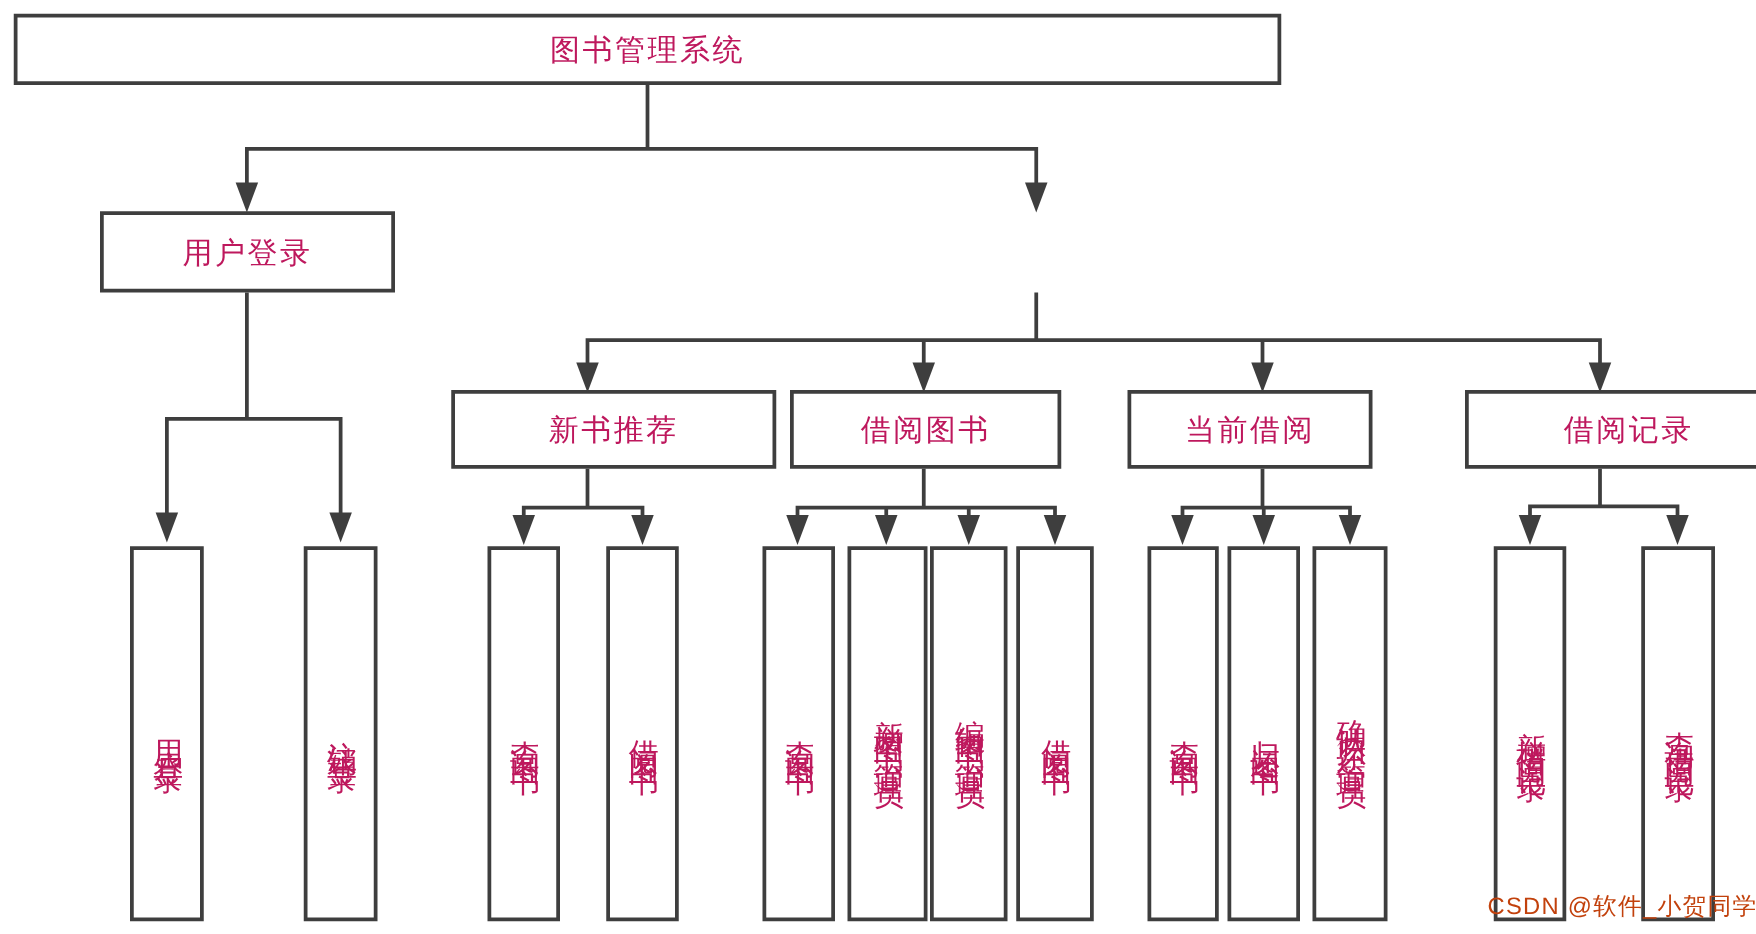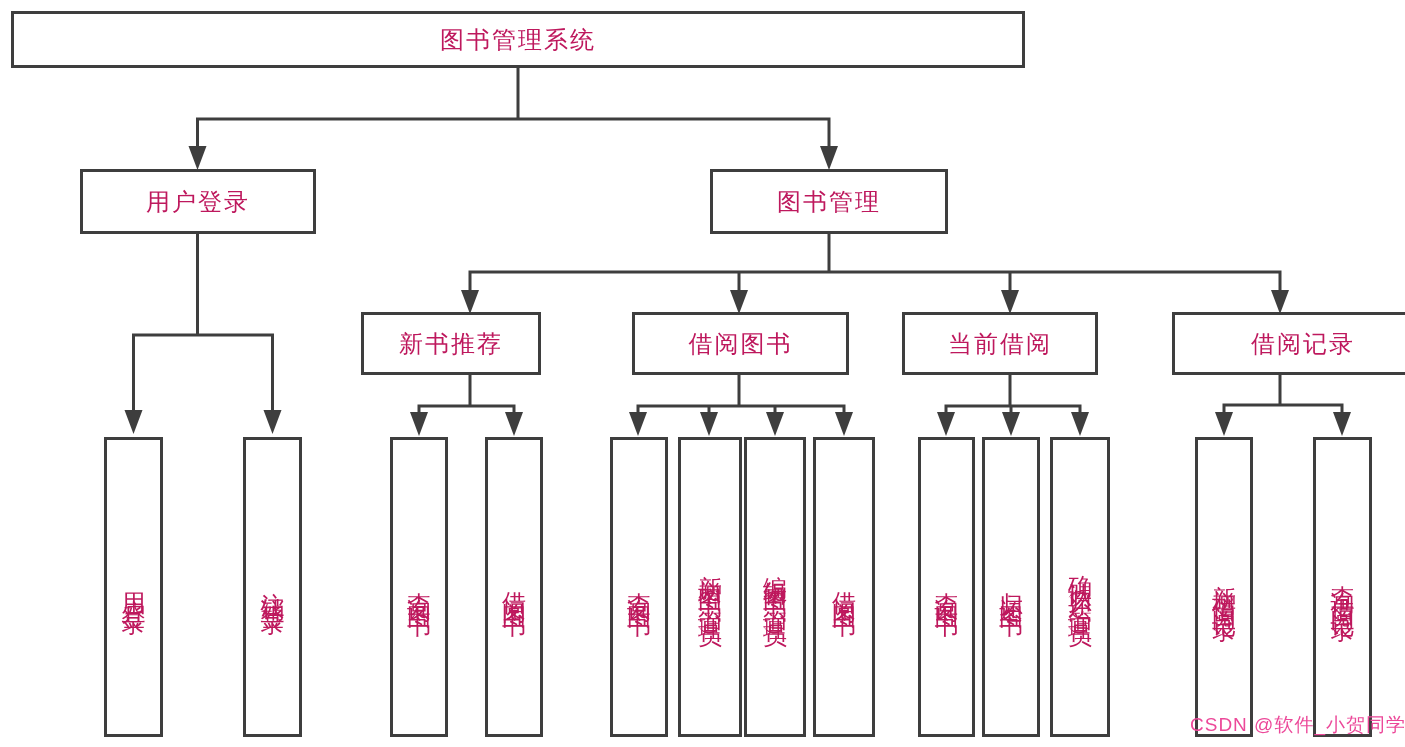--- a/index.html
+++ b/index.html
@@ -50,21 +50,21 @@
     line-height: 1;
     white-space: nowrap;
   }
   #watermark {
     position: absolute;
     left: 1190px;
     top: 712px;
     z-index: 4;
     font-size: 19px;
     letter-spacing: 1px;
-    color: #ec4899;
+    color: #c2410c;
     white-space: nowrap;
     text-align: right;
   }
 </style>
 </head>
 <body>
 
 <div id="canvas">
 
   <svg id="connectors" viewBox="0 0 1405 747" xmlns="http://www.w3.org/2000/svg">
@@ -103,25 +103,22 @@
     <polygon points="1333,412 1351,412 1342,436"></polygon>
   </svg>
 
   <div class="node root">
     <span class="hlabel">图书管理系统</span>
   </div>
 
   <div class="node l2" style="left:80px;width:236px">
     <span class="hlabel">用户登录</span>
   </div>
-  <div class="node l2" style="left:710px;width:238px">
-    <span class="hlabel">图书管理</span>
-  </div>
 
-  <div class="node l3" style="left:361px;width:180px">
+  <div class="node l3" style="left:361px;width:260px">
     <span class="hlabel">新书推荐</span>
   </div>
   <div class="node l3" style="left:632px;width:217px">
     <span class="hlabel">借阅图书</span>
   </div>
   <div class="node l3" style="left:902px;width:196px">
     <span class="hlabel">当前借阅</span>
   </div>
   <div class="node l3" style="left:1172px;width:262px">
     <span class="hlabel">借阅记录</span>

